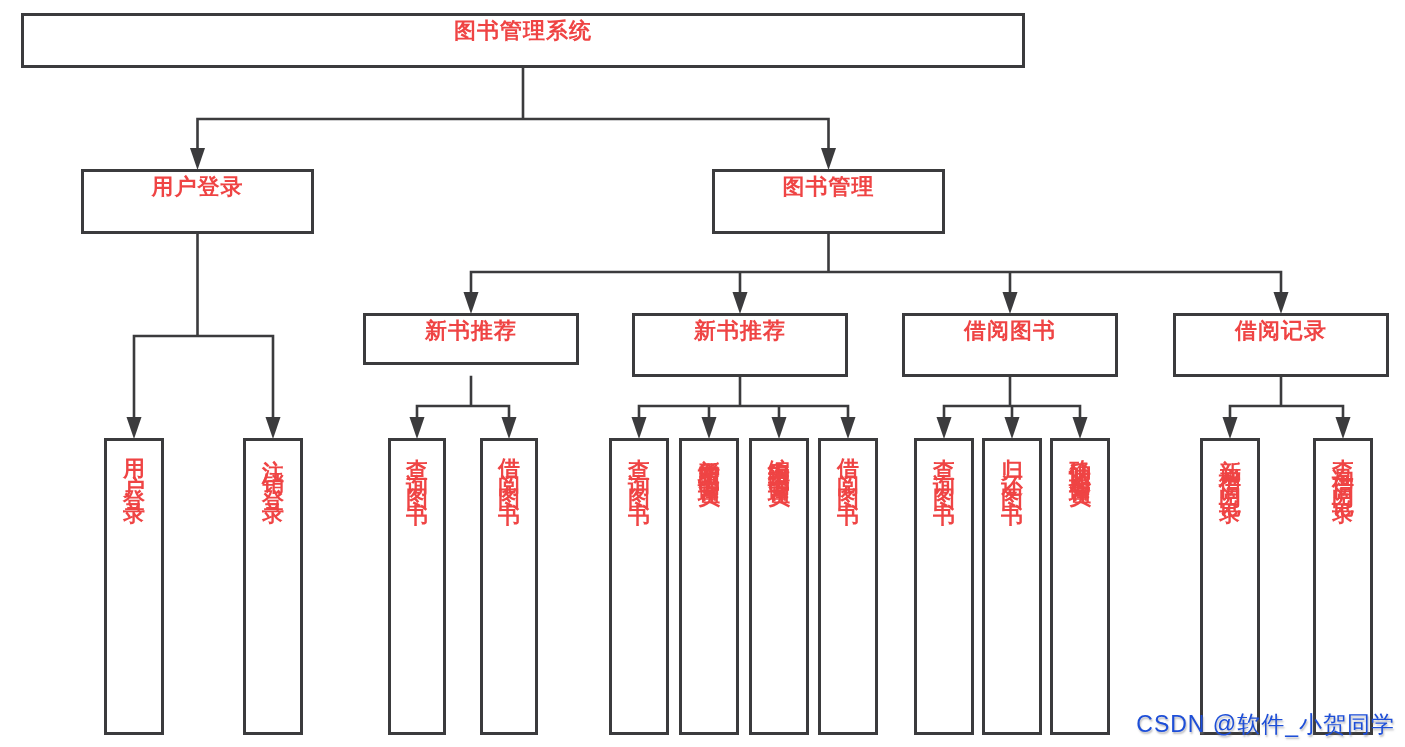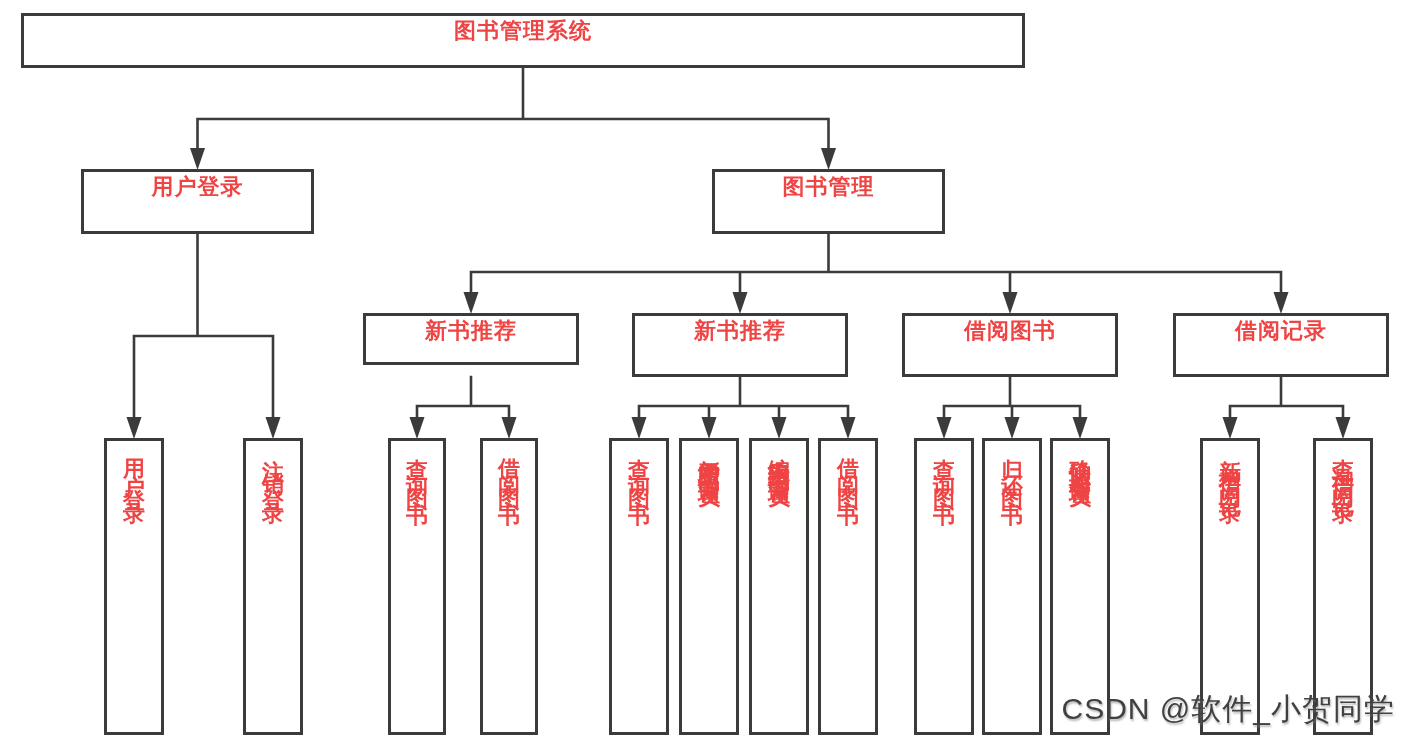--- a/index.html
+++ b/index.html
@@ -31,25 +31,25 @@
   .node-v .lbl{
     writing-mode:vertical-rl;
     text-orientation:mixed;
     font-size:22px;
     line-height:1;
     white-space:nowrap;
   }
   #watermark{
     position:absolute;
     right:10px;
-    bottom:17px;
+    bottom:7px;
     z-index:3;
-    font-size:30px;
+    font-size:23px;
     letter-spacing:1px;
-    color:#404040;
+    color:#1d4ed8;
     text-shadow:1px 2px 2px rgba(125,125,133,0.55);
     white-space:nowrap;
   }
 </style>
 </head>
 <body>
 
 <div id="canvas">
   <svg id="connectors" width="1405" height="747" viewBox="0 0 1405 747">
       <path d="M 523 68 L 523 119 M 197.5 119 L 828.5 119 M 197.5 119 L 197.5 154 M 828.5 119 L 828.5 154" fill="none" stroke="#3b3b3d" stroke-width="2.6" stroke-linecap="square"></path>

